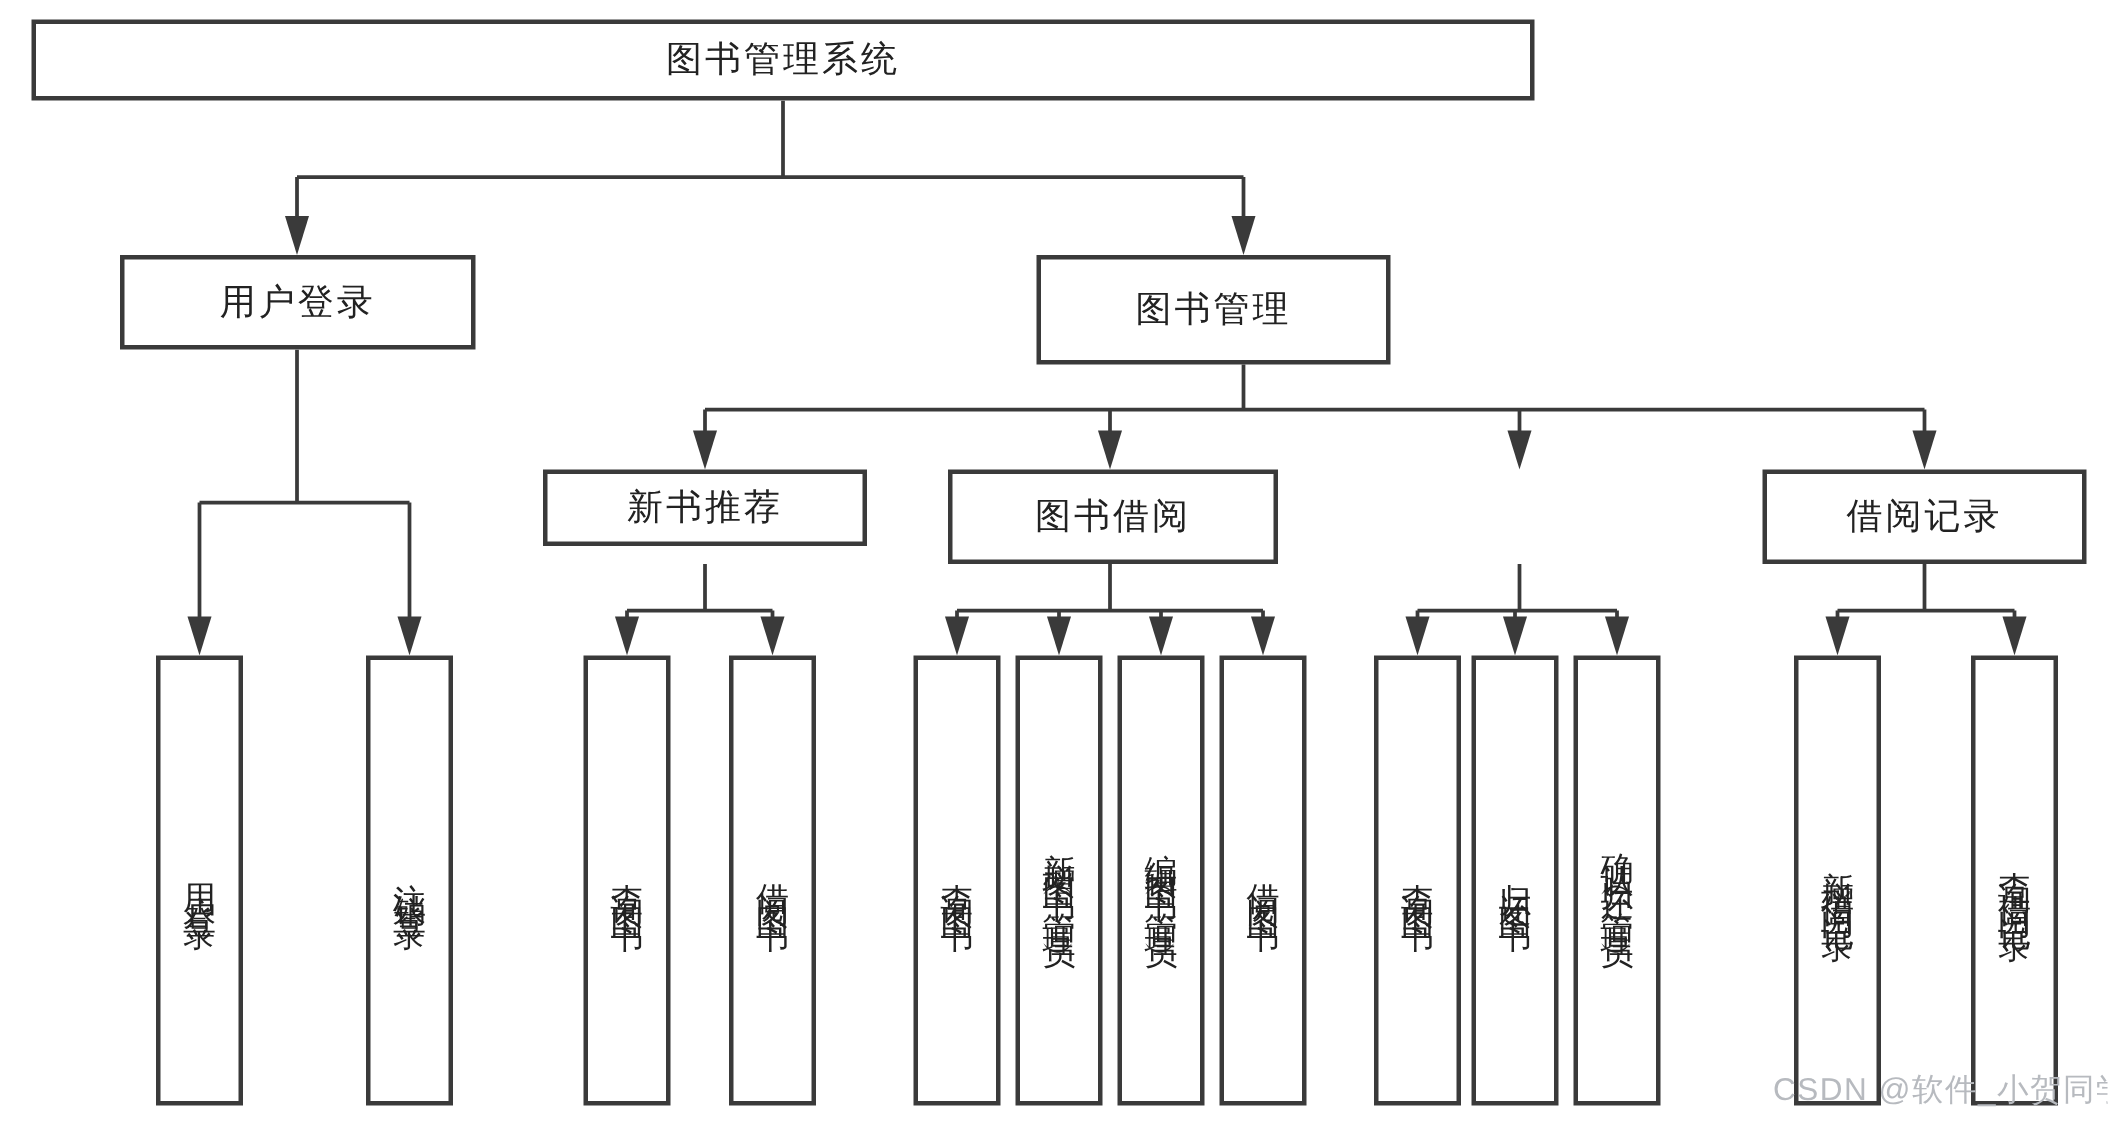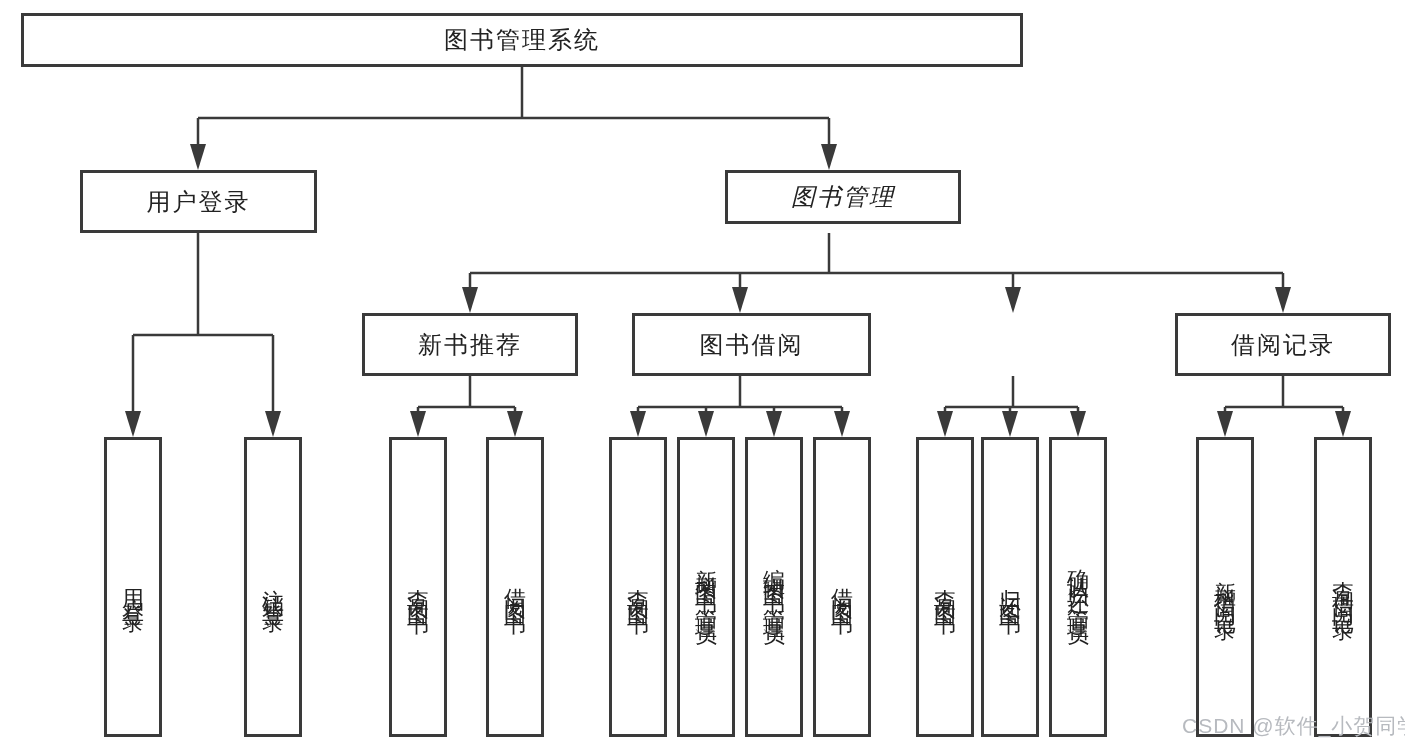--- a/index.html
+++ b/index.html
@@ -90,28 +90,28 @@
       <polygon points="1335,411 1351,411 1343,437" fill="#3a3a3a"></polygon>
     </svg>
 
   <div class="node" style="left:21px;top:13px;width:1002px;height:54px;">
     <span class="lbl">图书管理系统</span>
   </div>
 
   <div class="node" style="left:80px;top:170px;width:237px;height:63px;">
     <span class="lbl">用户登录</span>
   </div>
-  <div class="node" style="left:725px;top:170px;width:236px;height:54px;font-style:italic;">
+  <div class="node" style="left:691px;top:170px;width:236px;height:73px;">
     <span class="lbl">图书管理</span>
   </div>
 
-  <div class="node" style="left:362px;top:313px;width:216px;height:63px;">
+  <div class="node" style="left:362px;top:313px;width:216px;height:51px;">
     <span class="lbl">新书推荐</span>
   </div>
-  <div class="node" style="left:632px;top:313px;width:239px;height:63px;">
+  <div class="node" style="left:632px;top:313px;width:220px;height:63px;">
     <span class="lbl">图书借阅</span>
   </div>
   <div class="node" style="left:1175px;top:313px;width:216px;height:63px;">
     <span class="lbl">借阅记录</span>
   </div>
 
   <div class="node vnode" style="left:104px;top:437px;width:58px;height:300px;">
     <span class="lbl">用户登录</span>
   </div>
   <div class="node vnode" style="left:244px;top:437px;width:58px;height:300px;">

